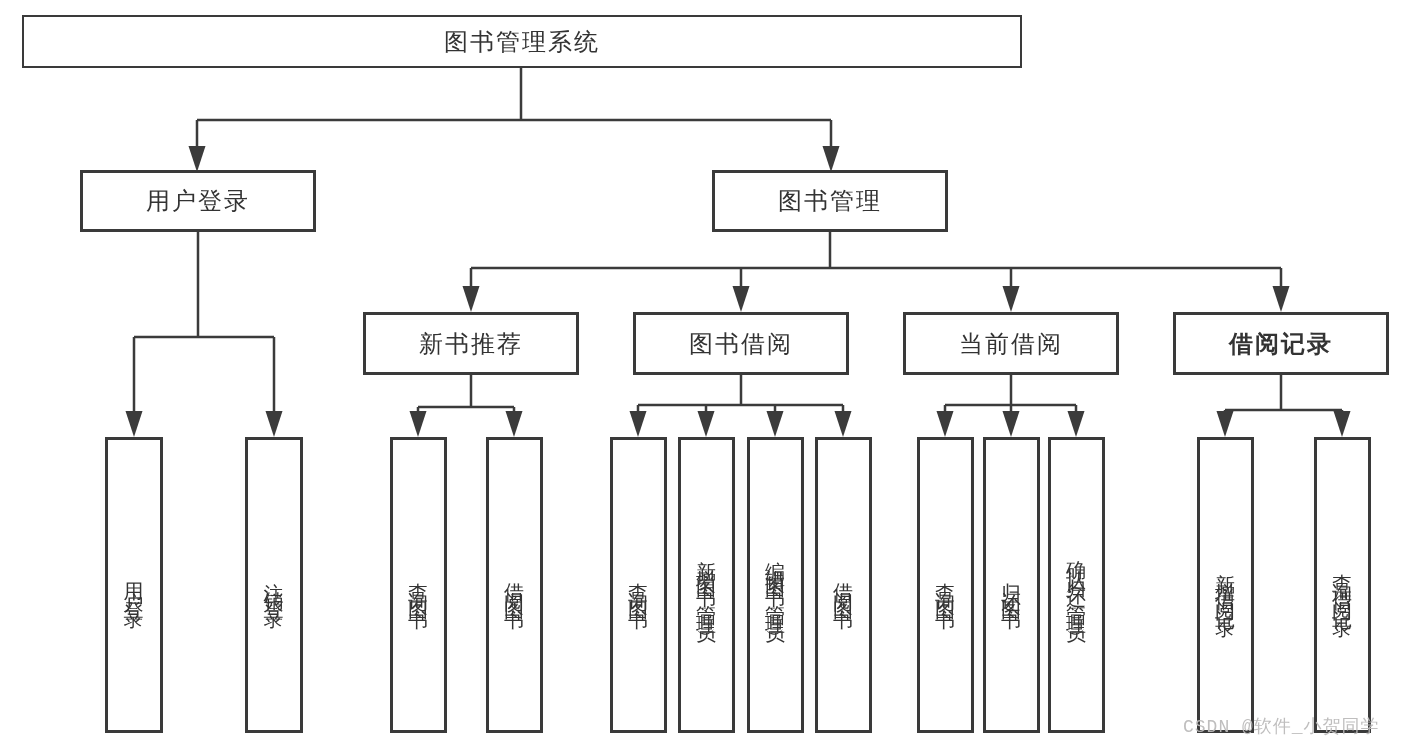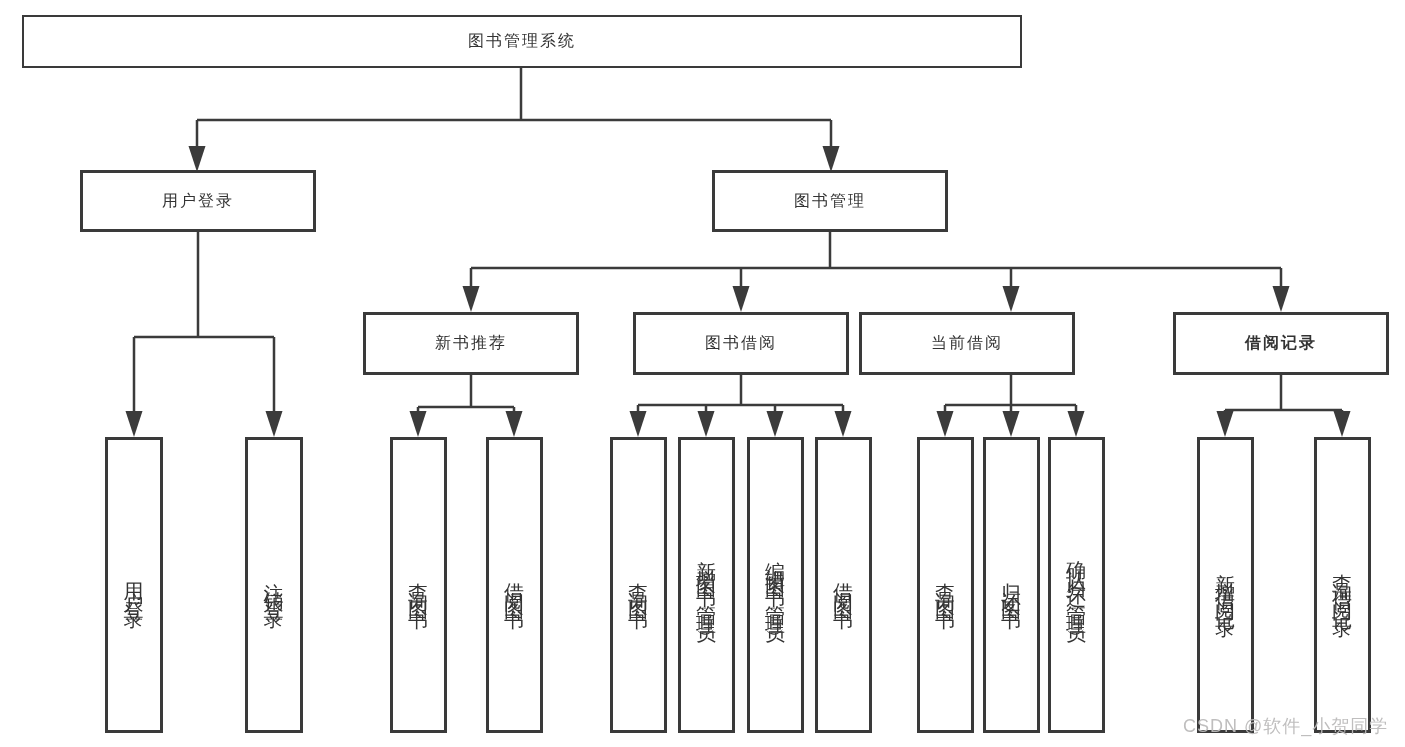--- a/index.html
+++ b/index.html
@@ -22,21 +22,21 @@
   }
 
   .node {
     position: absolute;
     background: #ffffff;
     border: 3px solid #3a3a3a;
     display: flex;
     align-items: center;
     justify-content: center;
     color: #333333;
-    font-size: 16px;
+    font-size: 24px;
     letter-spacing: 2px;
     z-index: 2;
   }
 
   .node.root { border-width: 2px; }
 
   .leaf {
     position: absolute;
     background: #ffffff;
     border: 3px solid #3a3a3a;
@@ -54,21 +54,21 @@
     line-height: 1.1;
     white-space: nowrap;
   }
 
   
   .pos-root   { left: 22px;   top: 15px;  width: 1000px; height: 53px; }
   .pos-n2a    { left: 80px;   top: 170px; width: 236px;  height: 62px; }
   .pos-n2b    { left: 712px;  top: 170px; width: 236px;  height: 62px; align-items: center; }
   .pos-n3a    { left: 363px;  top: 312px; width: 216px;  height: 63px; }
   .pos-n3b    { left: 633px;  top: 312px; width: 216px;  height: 63px; }
-  .pos-n3c    { left: 859px;  top: 312px; width: 216px;  height: 63px; }
+  .pos-n3c    { left: 903px;  top: 312px; width: 216px;  height: 63px; }
   .pos-n3d    { left: 1173px; top: 312px; width: 216px;  height: 63px; font-weight: bold; }
 
   
   .pos-la1 { left: 105px;  top: 437px; width: 58px; height: 296px; }
   .pos-la2 { left: 245px;  top: 437px; width: 58px; height: 296px; }
   .pos-lb1 { left: 390px;  top: 437px; width: 57px; height: 296px; }
   .pos-lb2 { left: 486px;  top: 437px; width: 57px; height: 296px; }
   .pos-lc1 { left: 610px;  top: 437px; width: 57px; height: 296px; }
   .pos-lc2 { left: 678px;  top: 437px; width: 57px; height: 296px; }
   .pos-lc3 { left: 747px;  top: 437px; width: 57px; height: 296px; }
@@ -82,20 +82,21 @@
   .watermark {
     position: absolute;
     left: 1183px;
     top: 714px;
     font-size: 18px;
     color: #bcbbbb;
     letter-spacing: 1px;
     white-space: nowrap;
     z-index: 3;
     opacity: 0.95;
+    font-family: Liberation Mono, monospace;
   }
 </style>
 </head>
 <body>
 
 <div class="canvas">
 
   <svg class="connectors" viewBox="0 0 1405 747" xmlns="http://www.w3.org/2000/svg">
     <g stroke="#3b3b3b" stroke-width="2.5" fill="none">
 

